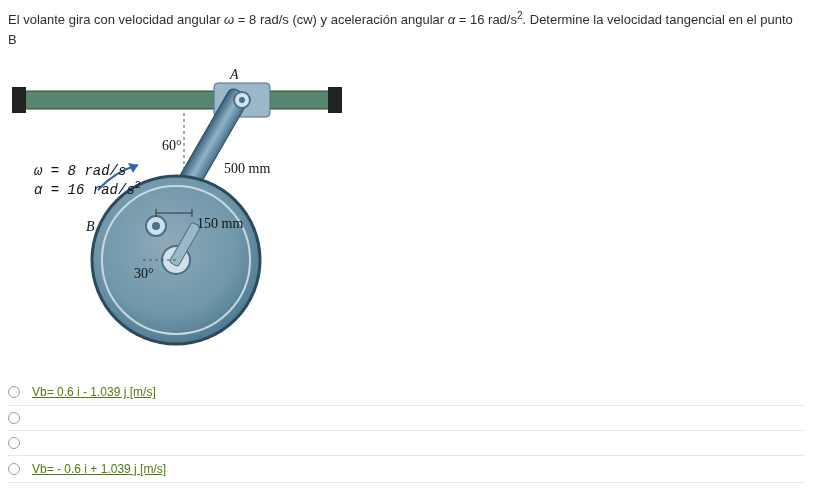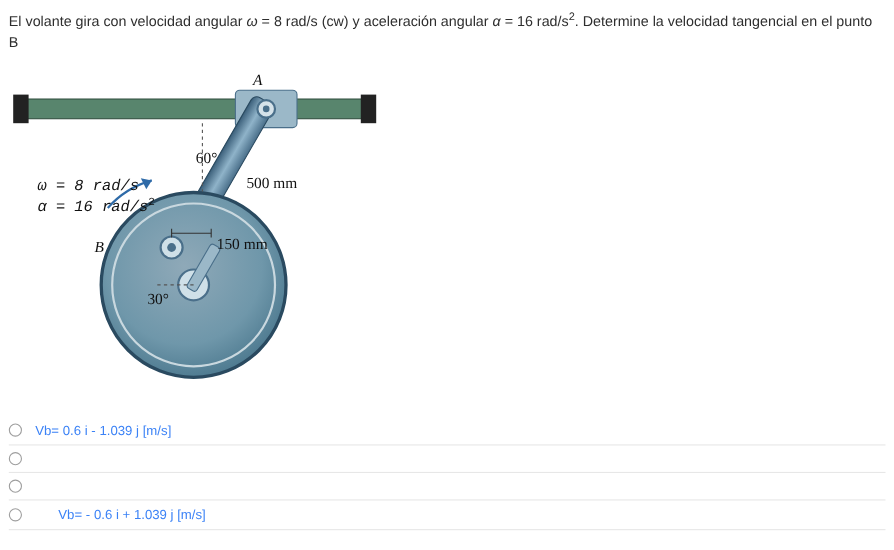--- a/index.html
+++ b/index.html
@@ -36,23 +36,24 @@
   .ital { font-style: italic; }
   .answers {
     margin-top: 10px;
   }
   .answer-row {
     display: flex;
     align-items: center;
     padding: 6px 0;
     border-bottom: 1px solid #e7e7e7;
     font-size: 12px;
-    color: #3b82f6;
+    color: #4d7c0f;
+    text-decoration: underline;
   }
-  .answer-row:last-child { border-bottom: 1px solid #e7e7e7; gap: 21px; }
+  .answer-row:last-child { border-bottom: 1px solid #e7e7e7; }
   .radio {
     width: 12px;
     height: 12px;
     border: 1px solid #9e9e9e;
     border-radius: 50%;
     margin-right: 12px;
     box-sizing: border-box;
   }
 </style>
 </head>
@@ -107,21 +108,21 @@
 
     <line x1="176" y1="48" x2="176" y2="110" stroke="#555" stroke-dasharray="3,3"></line>
 
     <line x1="168" y1="195" x2="135" y2="195" stroke="#555" stroke-dasharray="3,3"></line>
 
     <line x1="148" y1="148" x2="184" y2="148" stroke="#333"></line>
     <line x1="148" y1="144" x2="148" y2="152" stroke="#333"></line>
     <line x1="184" y1="144" x2="184" y2="152" stroke="#333"></line>
   </svg>
   <div class="figure-label ital" style="left:222px; top:2px;">A</div>
-  <div class="figure-label" style="left:170px; top:73px;">60°</div>
+  <div class="figure-label" style="left:154px; top:73px;">60°</div>
   <div class="figure-label" style="left:216px; top:96px;">500 mm</div>
   <div class="figure-label" style="left:158px; top:151px;margin-left:31px;">150 mm</div>
   <div class="figure-label" style="left:126px; top:201px;">30°</div>
   <div class="figure-label ital" style="left:78px; top:154px;">B</div>
   <div class="figure-label" style="left:26px; top:98px; line-height:1.2;font-family:Liberation Mono, monospace;">
     <span class="ital">ω = 8 rad/s</span><br>
     <span class="ital">α = 16 rad/s</span><sup>2</sup>
   </div>
 </div>
 

